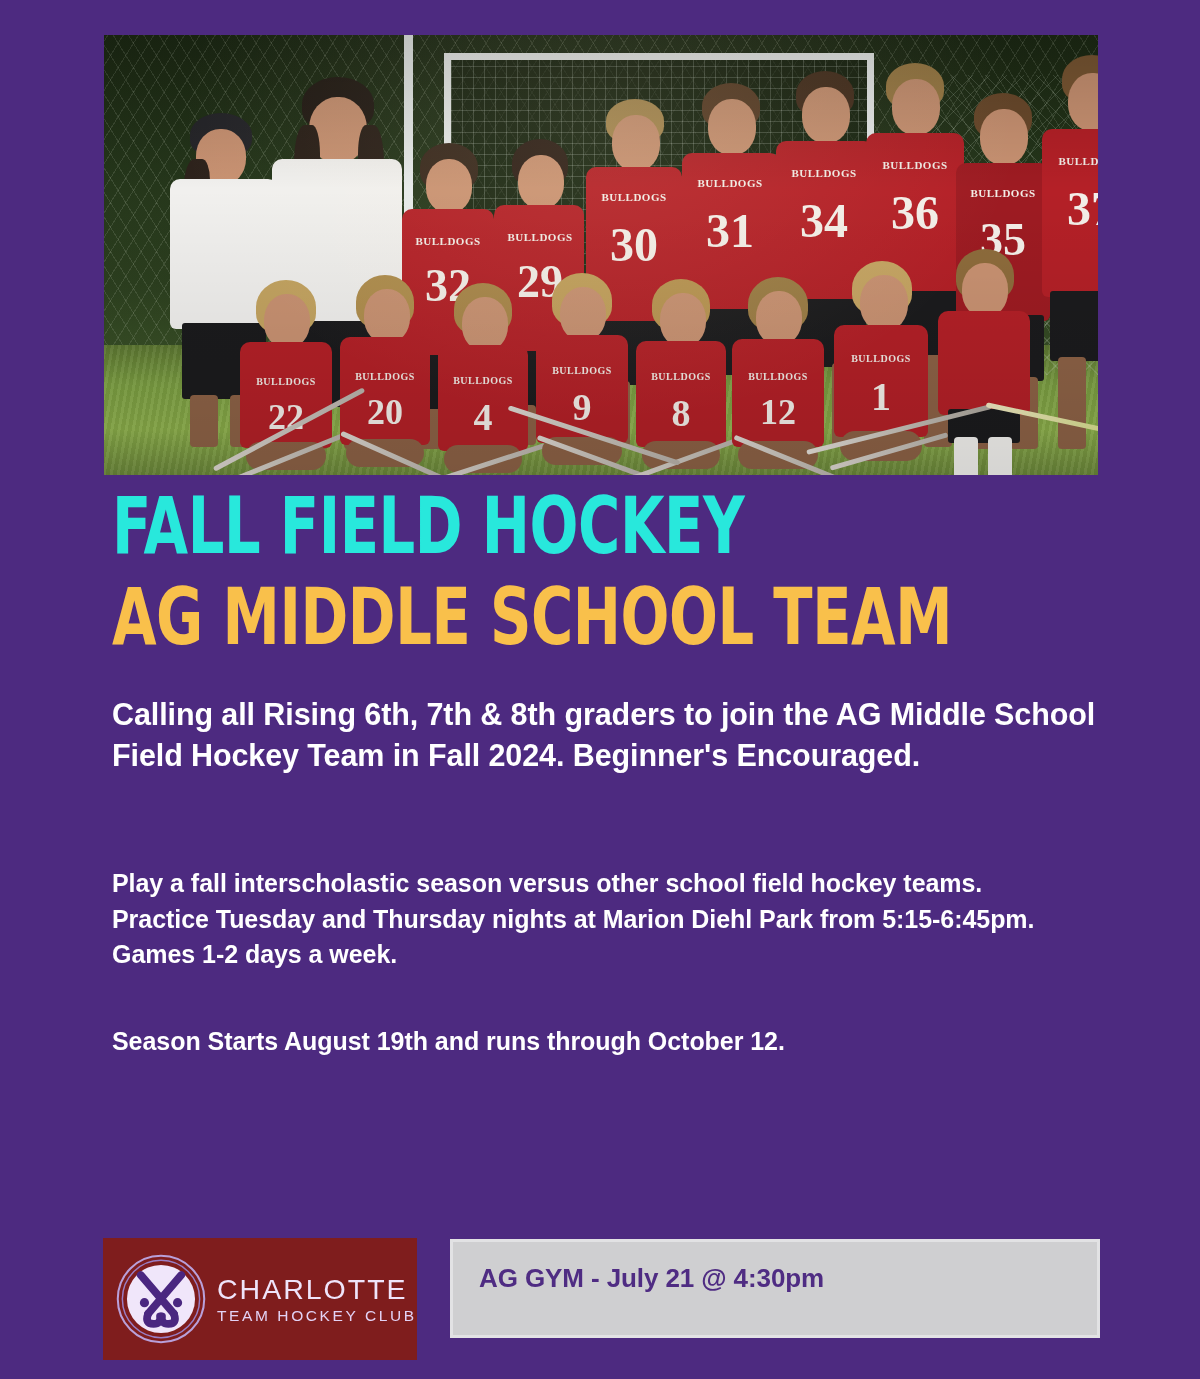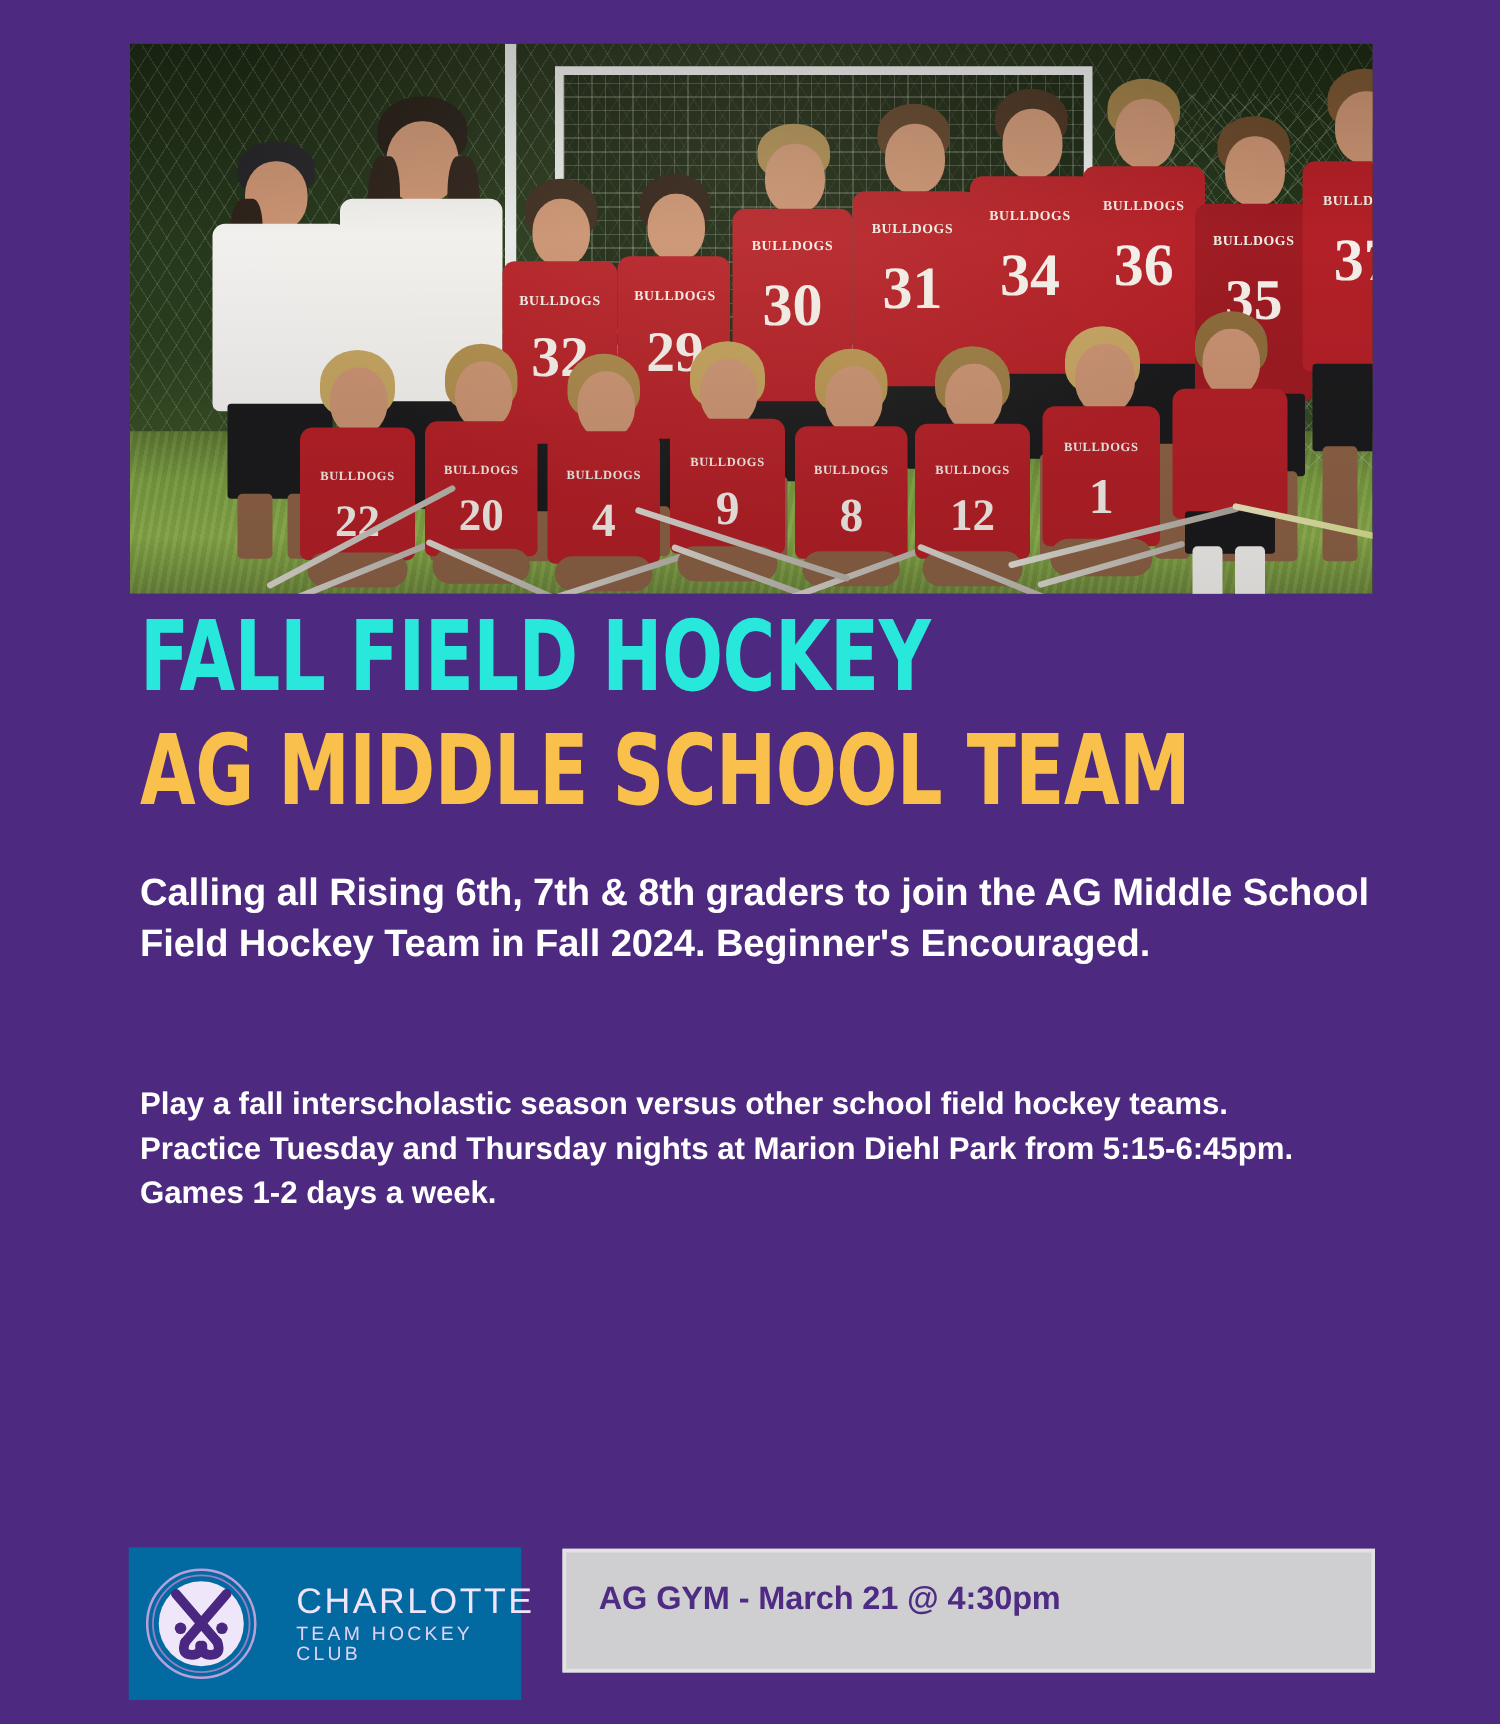--- a/index.html
+++ b/index.html
@@ -186,24 +186,23 @@
   #para-season  { top: 1024px; width: 960px; }
   #para-meeting { top: 1103px; width: 1000px; }
 
   
   .logo-box {
     position: absolute;
     left: 103px;
     top: 1238px;
     width: 314px;
     height: 122px;
-    background: #0369a1;
+    background: #7f1d1d;
     display: flex;
     align-items: center;
-    gap: 20px;
   }
   .logo-mark {
     width: 92px; height: 92px;
     margin-left: 12px;
     flex: 0 0 auto;
   }
   .logo-text {
     margin-left: 10px;
     display: flex;
     flex-direction: column;
@@ -468,20 +467,21 @@
   </div>
 
   <div class="headline" id="headline-1">FALL FIELD HOCKEY</div>
 
   <div class="headline" id="headline-2">AG MIDDLE SCHOOL TEAM</div>
 
   <div class="lead">Calling all Rising 6th, 7th &amp; 8th graders to join the AG Middle School Field Hockey Team in Fall 2024. Beginner's Encouraged.</div>
 
   <div class="para" id="para-details">Play a fall interscholastic season versus other school field hockey teams.  Practice Tuesday and Thursday nights at Marion Diehl Park from 5:15-6:45pm. Games 1-2 days a week.</div>
 
+  <div class="para" id="para-season">Season Starts August 19th and runs through October 12.</div>
 
 
   <div class="logo-box">
     <svg class="logo-mark" viewBox="0 0 100 100">
       <circle cx="50" cy="50" r="47" fill="none" stroke="#B9A0DA" stroke-width="2.2"></circle>
       <circle cx="50" cy="50" r="42" fill="none" stroke="#9A7EC4" stroke-width="1.6"></circle>
       <circle cx="50" cy="50" r="37" fill="#F0E6FA"></circle>
       <g stroke="#4A2780" stroke-width="8.5" stroke-linecap="round" fill="none">
         <path d="M28 24 L64 66"></path>
         <path d="M72 24 L36 66"></path>
@@ -491,16 +491,16 @@
       <circle cx="32" cy="54" r="5" fill="#4A2780"></circle>
       <circle cx="68" cy="54" r="5" fill="#4A2780"></circle>
     </svg>
     <div class="logo-text">
       <span class="logo-charlotte">CHARLOTTE</span>
       <span class="logo-club">TEAM HOCKEY CLUB</span>
     </div>
   </div>
 
   <div class="cta-box">
-    <div class="cta-line" id="cta-line-2">AG GYM - March 21 @ 4:30pm</div>
+    <div class="cta-line" id="cta-line-2">AG GYM - July 21 @ 4:30pm</div>
   </div>
 
 </div>
 
 </body></html>

